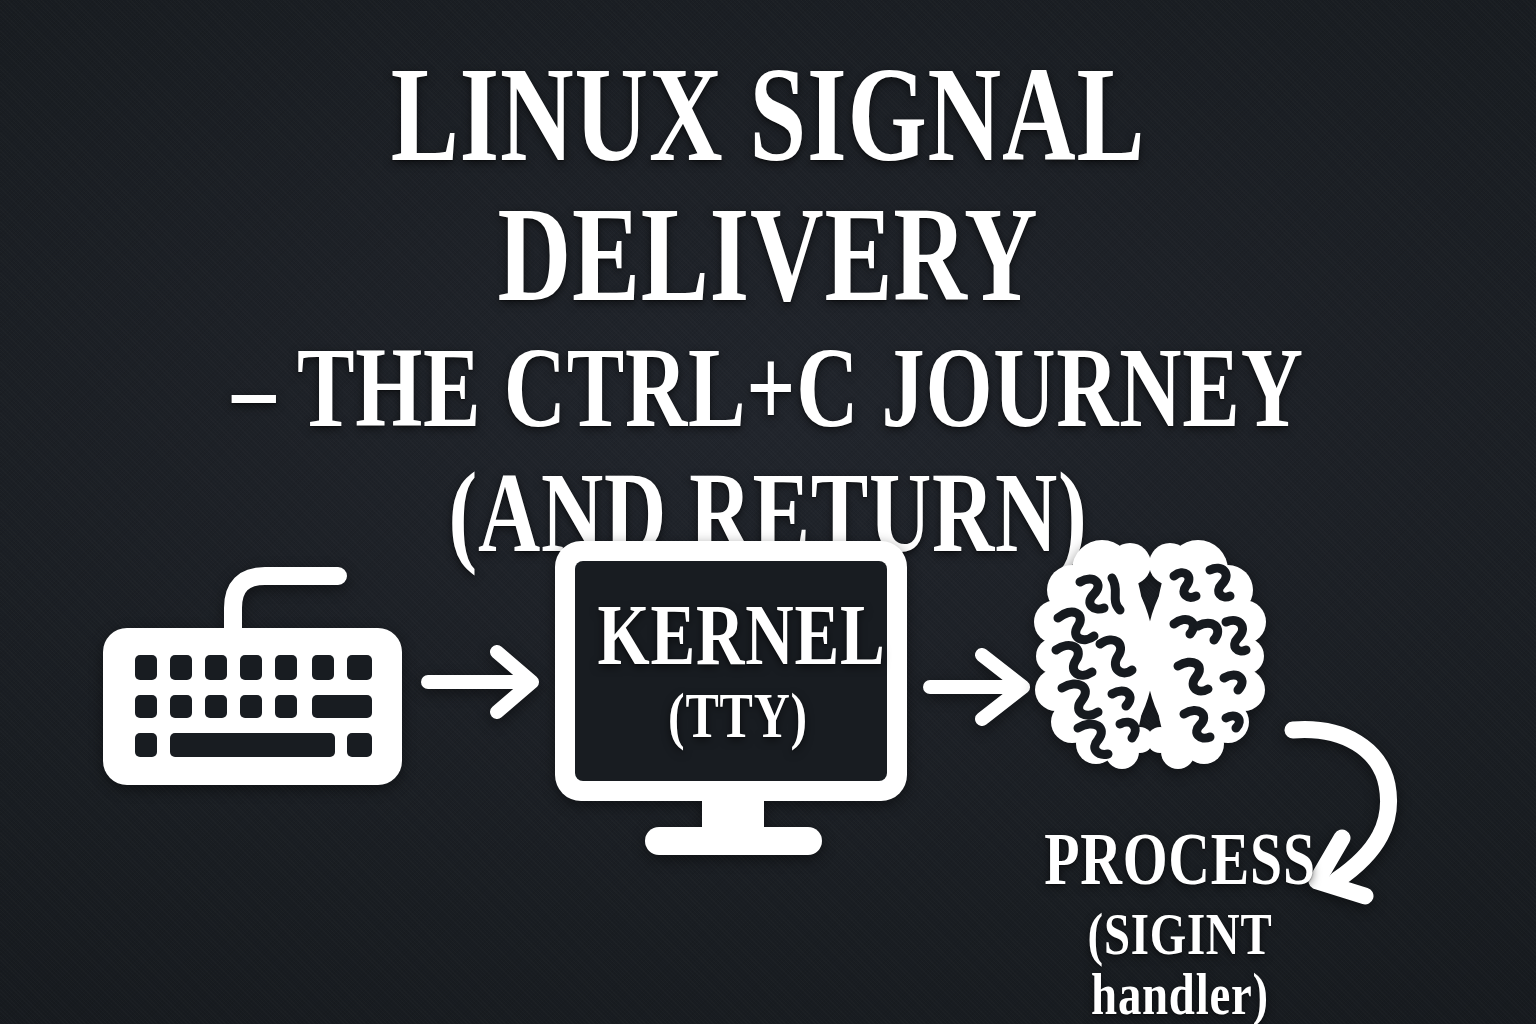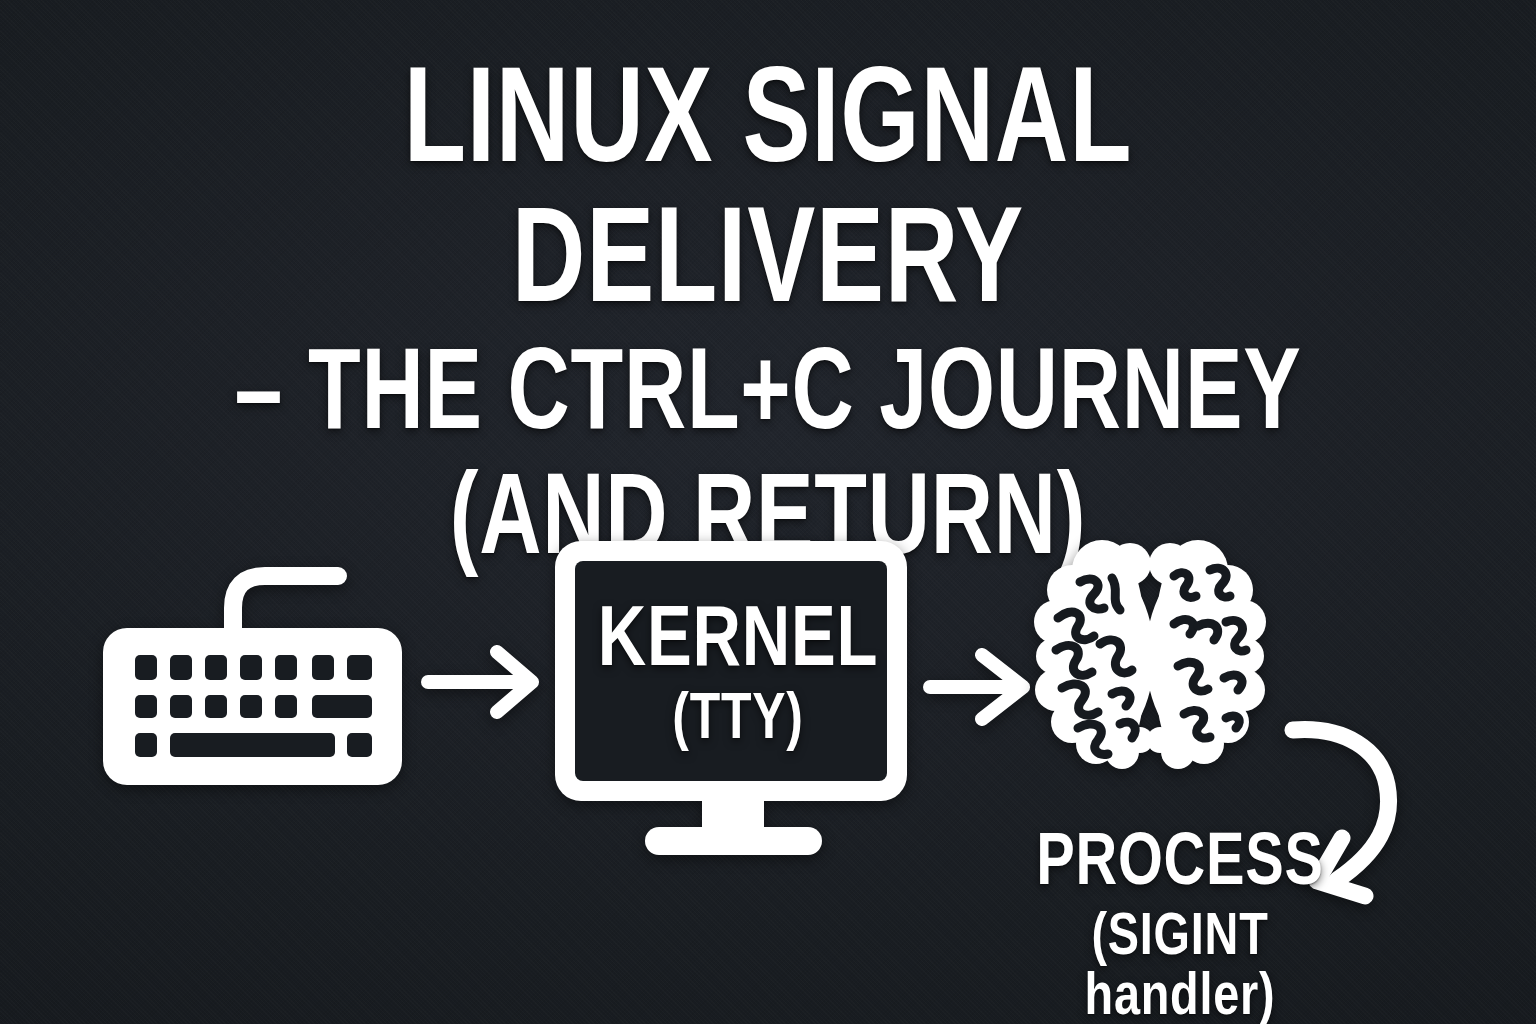--- a/index.html
+++ b/index.html
@@ -2,21 +2,21 @@
 <html><head>
 <meta charset="utf-8">
 <style>
   html,body{margin:0;padding:0;background:#0e1114;}
   .stage{
     position:relative;width:1536px;height:1024px;overflow:hidden;
     background:
       repeating-linear-gradient(45deg, rgba(255,255,255,0.014) 0 1px, rgba(0,0,0,0) 1px 3px),
       repeating-linear-gradient(-45deg, rgba(0,0,0,0.05) 0 1px, rgba(0,0,0,0) 1px 3px),
       radial-gradient(ellipse 120% 90% at 50% 42%, #21252c 0%, #191d22 55%, #14171b 100%);
-    font-family:Liberation Sans, sans-serif;
+    font-family:Liberation Serif, serif;
     color:#ffffff;
   }
   .txt{color:#fff;font-weight:bold;text-align:center;
        text-shadow:0 3px 10px rgba(0,0,0,.55), 0 1px 2px rgba(0,0,0,.45);}
   
   .title{position:absolute;top:44px;left:0;width:1536px;
          transform:scaleX(0.75);transform-origin:50% 0;}
   .t1{font-size:136px;line-height:140px;letter-spacing:1px;}
   .t2{font-size:115px;line-height:128px;letter-spacing:1px;}
   .t3{font-size:115px;line-height:122px;letter-spacing:1px;}

